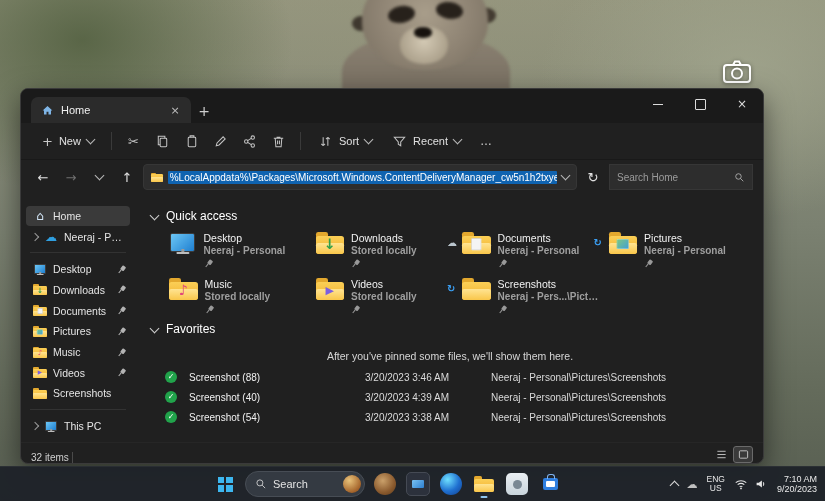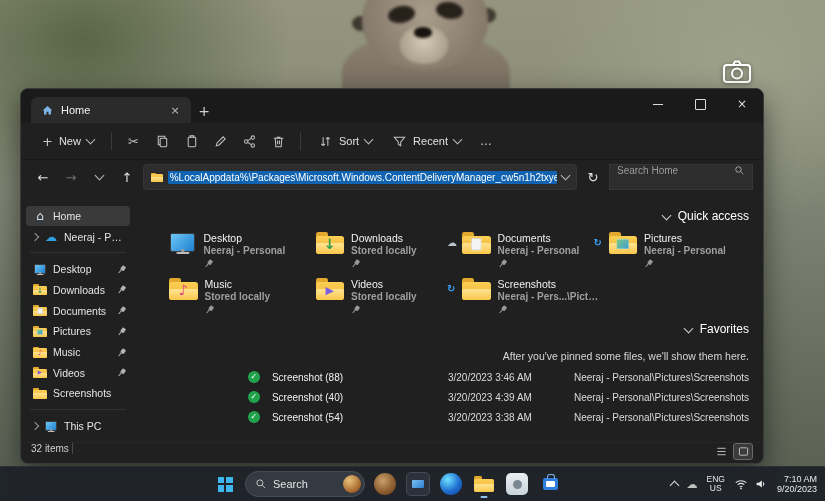--- a/index.html
+++ b/index.html
@@ -52,21 +52,21 @@
   .glyphi{font-family:"DejaVu Sans",sans-serif;color:#c3c3c3;font-size:13px;line-height:1;}
   .plusg{font-family:"DejaVu Sans",sans-serif;color:#c9c9c9;font-size:13px;line-height:1;}
   .more{padding:5px 8px;color:#d8d8d8;font-size:12px;border-radius:5px;}
 
   .navbar{height:34px;display:flex;align-items:center;gap:4px;padding:0 10px 6px 10px;flex:0 0 auto;}
   .nbtn{width:24px;height:24px;display:flex;align-items:center;justify-content:center;color:#e0e0e0;border-radius:4px;font-size:13px;font-family:"DejaVu Sans",sans-serif;flex:0 0 auto;}
   .nbtn.disabled{color:#6f6f6f;}
   .addr{flex:1;height:24px;background:#2d2d2d;border:1px solid #363636;border-radius:4px;display:flex;align-items:center;gap:5px;padding:0 7px;min-width:0;}
   .addr-text{font-size:10px;color:#fff;background:#0f63b0;padding:1px 2px;border-radius:1px;white-space:nowrap;overflow:hidden;min-width:0;}
   .addr .chev{margin-left:auto;}
-  .searchbox{width:128px;height:24px;background:#2d2d2d;border:1px solid #363636;border-radius:0;display:flex;align-items:flex-start;gap:4px;padding:0 7px;font-size:10px;color:#9b9b9b;flex:0 0 auto;}
+  .searchbox{width:128px;height:24px;background:#2d2d2d;border:1px solid #363636;border-radius:0;display:flex;align-items:center;gap:4px;padding:0 7px;font-size:10px;color:#9b9b9b;flex:0 0 auto;}
   .searchbox .mag{margin-left:auto;display:flex;}
 
   .wbody{flex:1;display:flex;min-height:0;}
   .sidebar{width:104px;padding:6px 5px;display:flex;flex-direction:column;gap:1px;overflow:hidden;flex:0 0 auto;}
   .sitem{height:21px;display:flex;align-items:center;gap:5px;padding:0 4px 0 6px;border-radius:4px;font-size:10.5px;color:#e4e4e4;white-space:nowrap;}
   .sitem.selected{background:#3a3a3a;}
   .slabel{overflow:hidden;text-overflow:ellipsis;flex:1;min-width:0;}
   .sic{width:16px;display:flex;justify-content:center;align-items:center;flex:0 0 auto;}
   .sdiv{height:1px;background:#323232;margin:5px 4px;flex:0 0 auto;}
   .pin{position:relative;width:9px;height:9px;display:inline-block;transform:rotate(38deg);opacity:.85;flex:0 0 auto;}
@@ -90,40 +90,40 @@
   .b-pic{display:block;width:1.15em;height:.9em;border-radius:1px;background:linear-gradient(135deg,#7ec97e 0%,#3f9ed8 100%);box-shadow:inset 0 0 0 .5px rgba(255,255,255,.55);}
   .mon{position:relative;width:2.5em;height:2.1em;display:inline-block;font-size:11px;flex:0 0 auto;}
   .mon-screen{position:absolute;left:.1em;right:.1em;top:.1em;height:1.5em;background:linear-gradient(135deg,#6cc7f6,#1f7fd0);border:.16em solid #3c3c3c;border-radius:.18em;}
   .mon-stand{position:absolute;left:50%;transform:translateX(-50%);bottom:.26em;width:.3em;height:.3em;background:#9a9a9a;}
   .mon-base{position:absolute;left:50%;transform:translateX(-50%);bottom:.06em;width:1.2em;height:.18em;background:#bdbdbd;border-radius:.08em;}
   .mon.sm{font-size:5.5px;}
   .cloudg{color:#2f9fe0;font-size:12px;font-family:"DejaVu Sans",sans-serif;line-height:1;}
   .homeg{color:#cfe2f3;font-size:12px;font-family:"DejaVu Sans",sans-serif;line-height:1;}
 
   
-  .content{flex:1;padding:4px 14px 0 16px;display:flex;flex-direction:column;overflow:hidden;min-width:0;align-items:flex-end;}
+  .content{flex:1;padding:4px 14px 0 16px;display:flex;flex-direction:column;overflow:hidden;min-width:0;}
   .sechead{display:flex;align-items:center;gap:8px;height:24px;font-size:12px;color:#fff;flex:0 0 auto;}
   .chevd{width:6px;height:6px;border-right:1.3px solid #cfcfcf;border-bottom:1.3px solid #cfcfcf;transform:rotate(45deg);margin-top:-2px;}
   .qgrid{display:grid;grid-template-columns:repeat(4,minmax(0,1fr));row-gap:4px;column-gap:2px;padding-left:14px;margin-top:1px;flex:0 0 auto;}
   .qtile{display:flex;align-items:flex-start;gap:7px;padding:3px 4px;border-radius:4px;position:relative;min-width:0;}
   .qstatus{position:absolute;left:-11px;top:9px;font-size:10px;line-height:1;font-family:"DejaVu Sans",sans-serif;}
   .qstatus.sync{color:#3b9ff3;font-weight:bold;}
   .qstatus.cloud{color:#b9c4cc;}
   .qtext{display:flex;flex-direction:column;min-width:0;}
   .qname{font-size:10.5px;color:#f2f2f2;line-height:13px;white-space:nowrap;overflow:hidden;text-overflow:ellipsis;}
   .qsub{font-size:10px;color:#9f9f9f;line-height:11px;white-space:nowrap;overflow:hidden;text-overflow:ellipsis;font-weight:bold;}
   .qpin{margin-top:3px;opacity:.7;}
   .fav-empty{font-size:10.5px;color:#d6d6d6;text-align:center;padding:9px 0 3px 0;flex:0 0 auto;}
   .recent-list{display:flex;flex-direction:column;margin-top:2px;overflow:hidden;}
   .rrow{display:grid;grid-template-columns:16px 168px 118px 1fr;gap:8px;align-items:center;height:20px;padding-left:14px;font-size:10px;color:#ececec;flex:0 0 auto;}
   .rname{color:#f0f0f0;white-space:nowrap;overflow:hidden;text-overflow:ellipsis;}
   .rdate,.rpath{color:#dadada;white-space:nowrap;overflow:hidden;text-overflow:ellipsis;}
   .check{width:12px;height:12px;border-radius:50%;background:#21a34b;display:flex;align-items:center;justify-content:center;color:#fff;font-size:8px;line-height:1;font-family:"DejaVu Sans",sans-serif;}
 
-  .statusbar{height:20px;display:flex;align-items:flex-start;gap:3px;padding:0 10px;font-size:10px;color:#cfcfcf;border-top:1px solid #262626;flex:0 0 auto;}
+  .statusbar{height:20px;display:flex;align-items:flex-end;gap:3px;padding:0 10px;font-size:10px;color:#cfcfcf;border-top:1px solid #262626;flex:0 0 auto;}
   .sb-divider{width:1px;height:11px;background:#4a4a4a;}
   .sb-right{margin-left:auto;display:flex;gap:2px;}
   .vbtn{width:18px;height:15px;border:1px solid transparent;border-radius:3px;display:flex;align-items:center;justify-content:center;}
   .vbtn.active{border-color:#6a6a6a;background:#3a3a3a;}
   .vicon{stroke:#c9c9c9;fill:none;stroke-width:1;width:11px;height:11px;}
 
   
   .taskbar{position:absolute;left:0;right:0;bottom:0;height:34px;background:rgba(30,34,41,.96);border-top:1px solid rgba(255,255,255,.05);}
   .tb-center{position:absolute;left:212px;top:0;bottom:0;display:flex;align-items:center;gap:7px;}
   .tb-icon{width:26px;height:28px;border-radius:5px;display:flex;align-items:center;justify-content:center;position:relative;}

